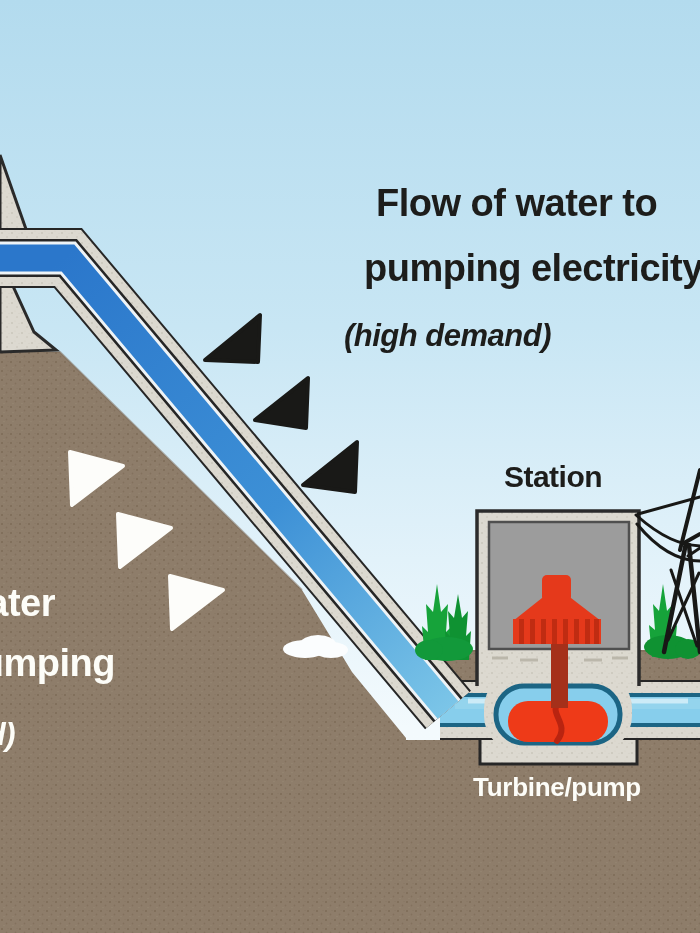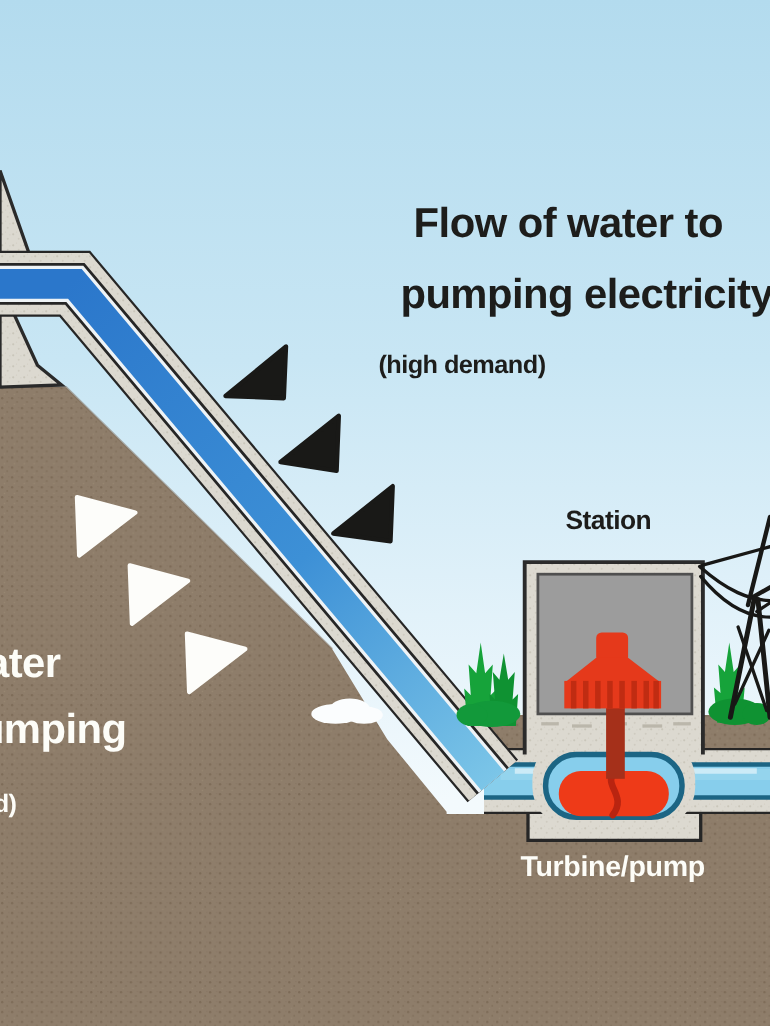--- a/index.html
+++ b/index.html
@@ -6,22 +6,22 @@
   #stage{
     position:relative;width:700px;height:933px;overflow:hidden;
     font-family:"Liberation Sans","DejaVu Sans",sans-serif;
     background:#bfe2f2;
   }
   #scene{position:absolute;left:0;top:0;width:700px;height:933px;display:block;}
   .txt{position:absolute;font-weight:700;white-space:nowrap;line-height:1;letter-spacing:-0.5px;}
   .dark{color:#1d1d1b;}
   .light{color:#fdfdf8;}
   .sz-big{font-size:38px;}
-  .sz-mid{font-size:23px;}
-  .sz-station{font-size:24px;}
+  .sz-mid{font-size:31px;font-style:italic;}
+  .sz-station{font-size:30px;}
   .sz-small{font-size:26px;letter-spacing:-0.3px;}
   .center{text-align:center;}
 </style>
 </head>
 <body>
 
 <div id="stage">
 
   <svg id="scene" viewBox="0 0 700 933" aria-hidden="true">
     <defs>

